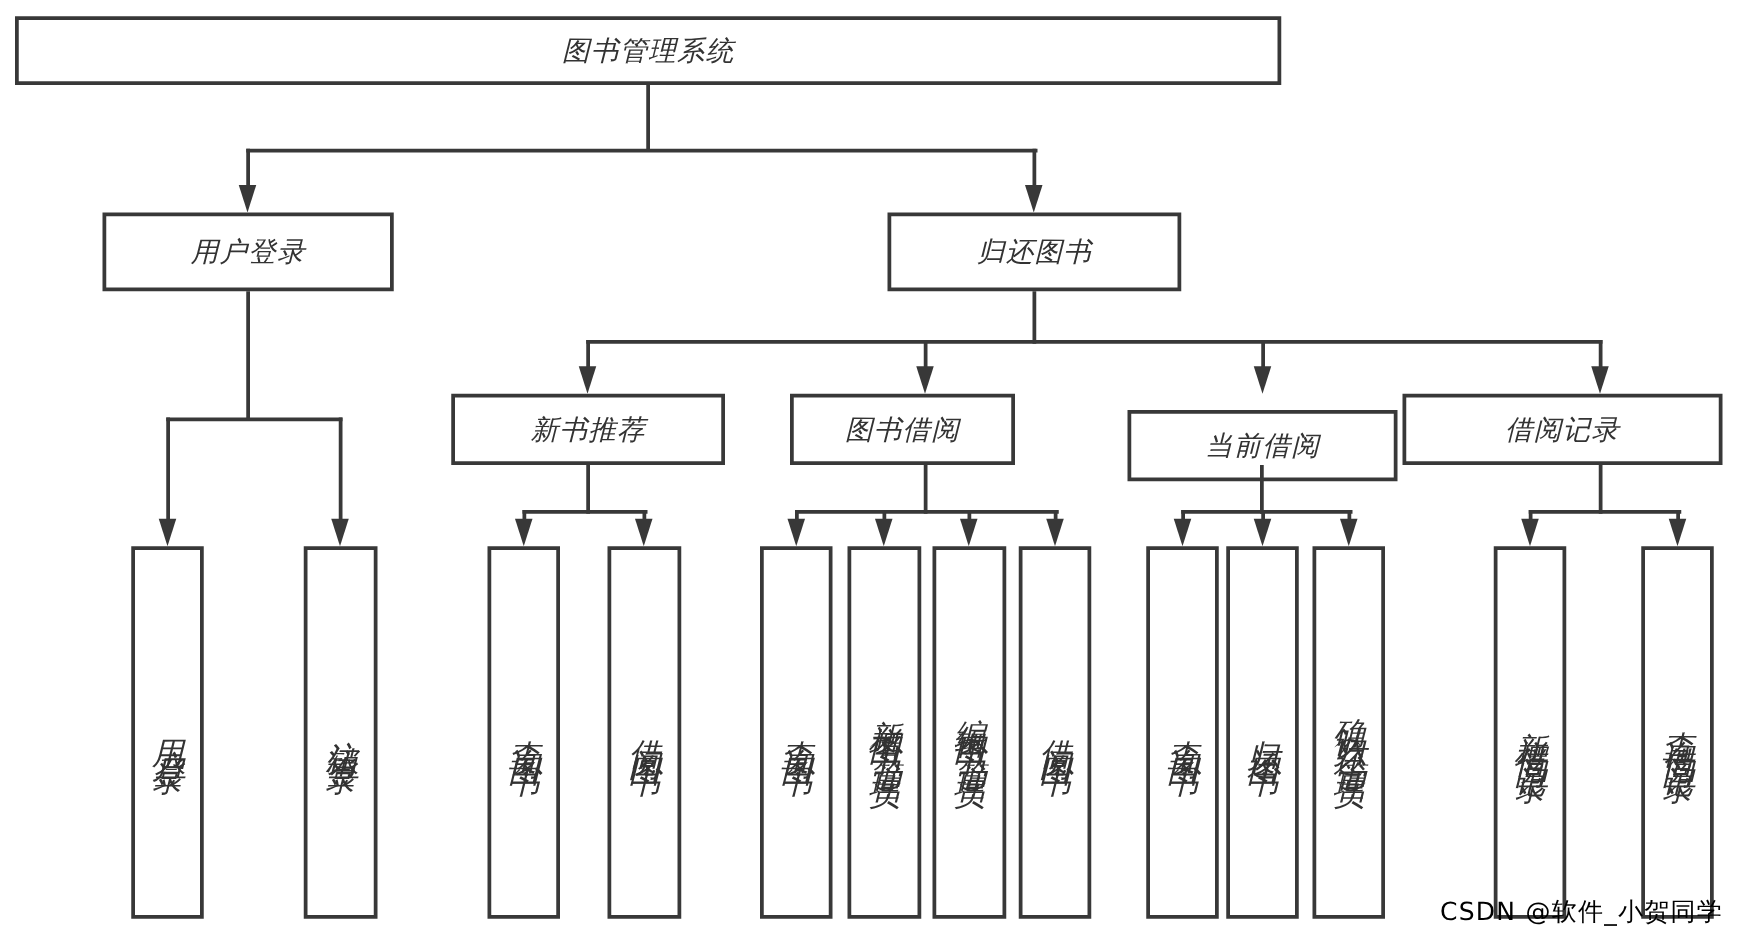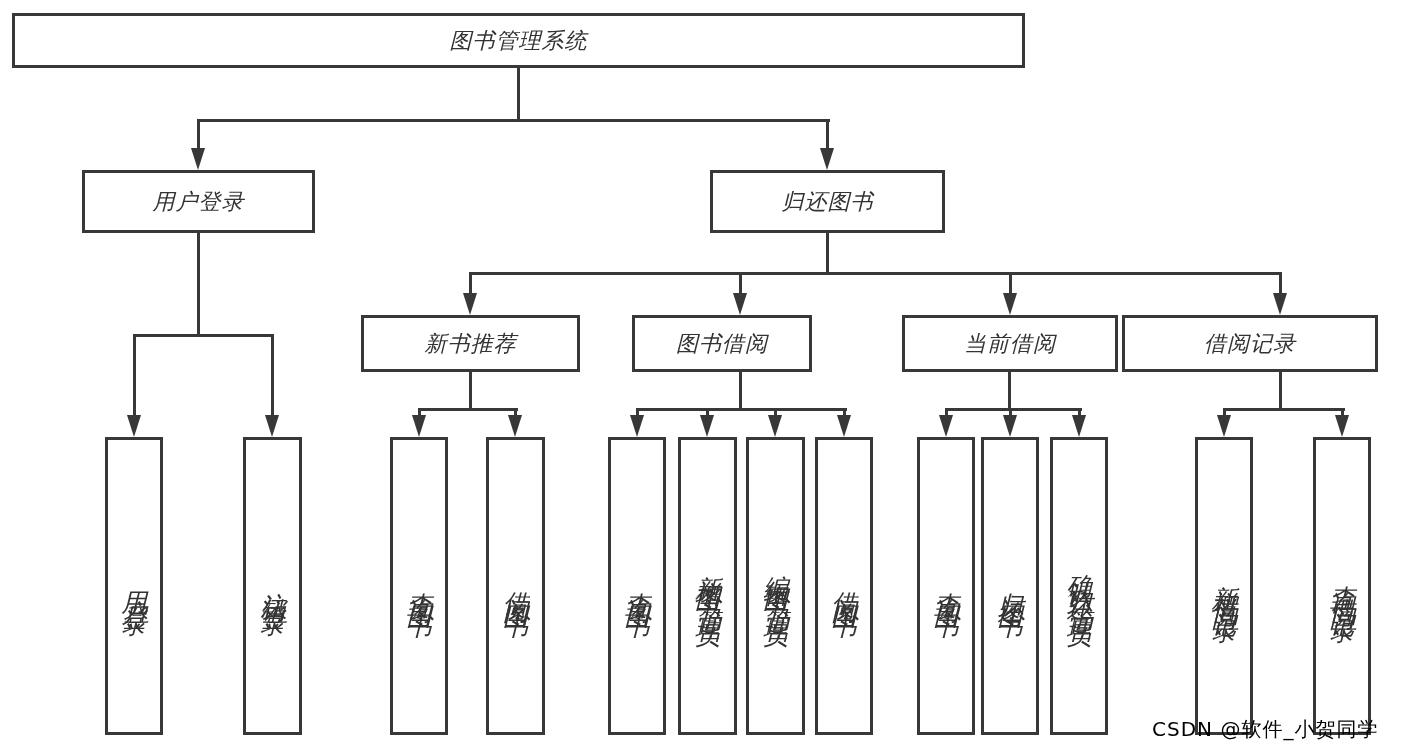--- a/index.html
+++ b/index.html
@@ -65,21 +65,21 @@
   <div class="arr" style="left:1003px;top:293px"></div>
   <div class="vl" style="left:1279px;top:272px;height:22px"></div>
   <div class="arr" style="left:1273px;top:293px"></div>
 
   <div class="node h" style="left:361px;top:315px;width:219px;height:57px">
     <span>新书推荐</span>
   </div>
   <div class="node h" style="left:632px;top:315px;width:180px;height:57px">
     <span>图书借阅</span>
   </div>
-  <div class="node h" style="left:902px;top:315px;width:216px;height:57px">
+  <div class="node h" style="left:902px;top:328px;width:216px;height:57px">
     <span>当前借阅</span>
   </div>
   <div class="node h" style="left:1122px;top:315px;width:256px;height:57px">
     <span>借阅记录</span>
   </div>
 
   <div class="vl" style="left:469px;top:372px;height:39px"></div>
   <div class="hl" style="left:418px;top:408px;width:100px"></div>
   <div class="vl" style="left:418px;top:408px;height:11px"></div>
   <div class="arr" style="left:412px;top:415px"></div>

